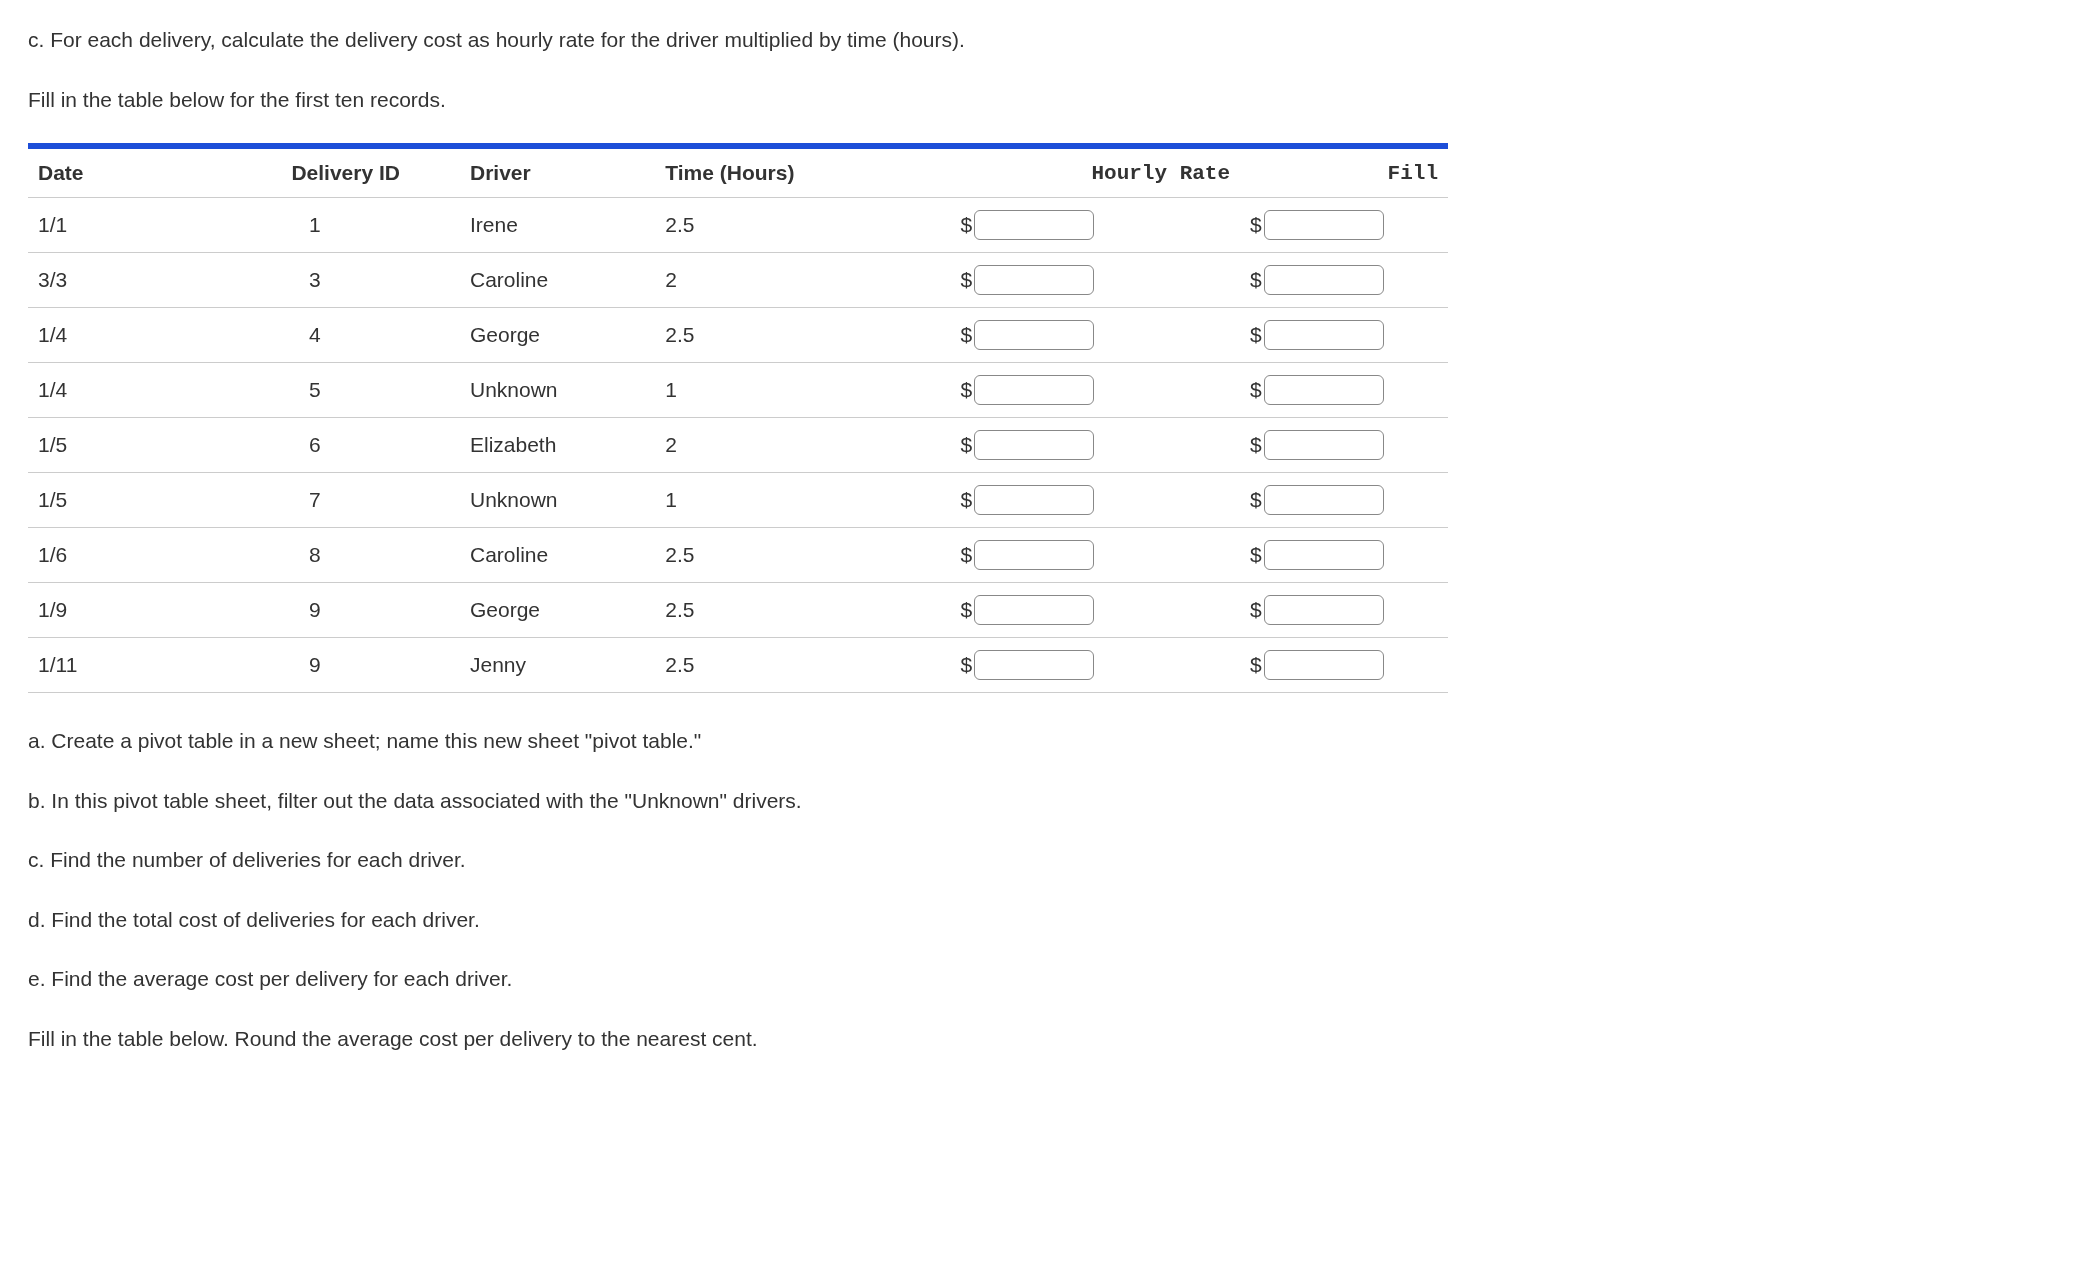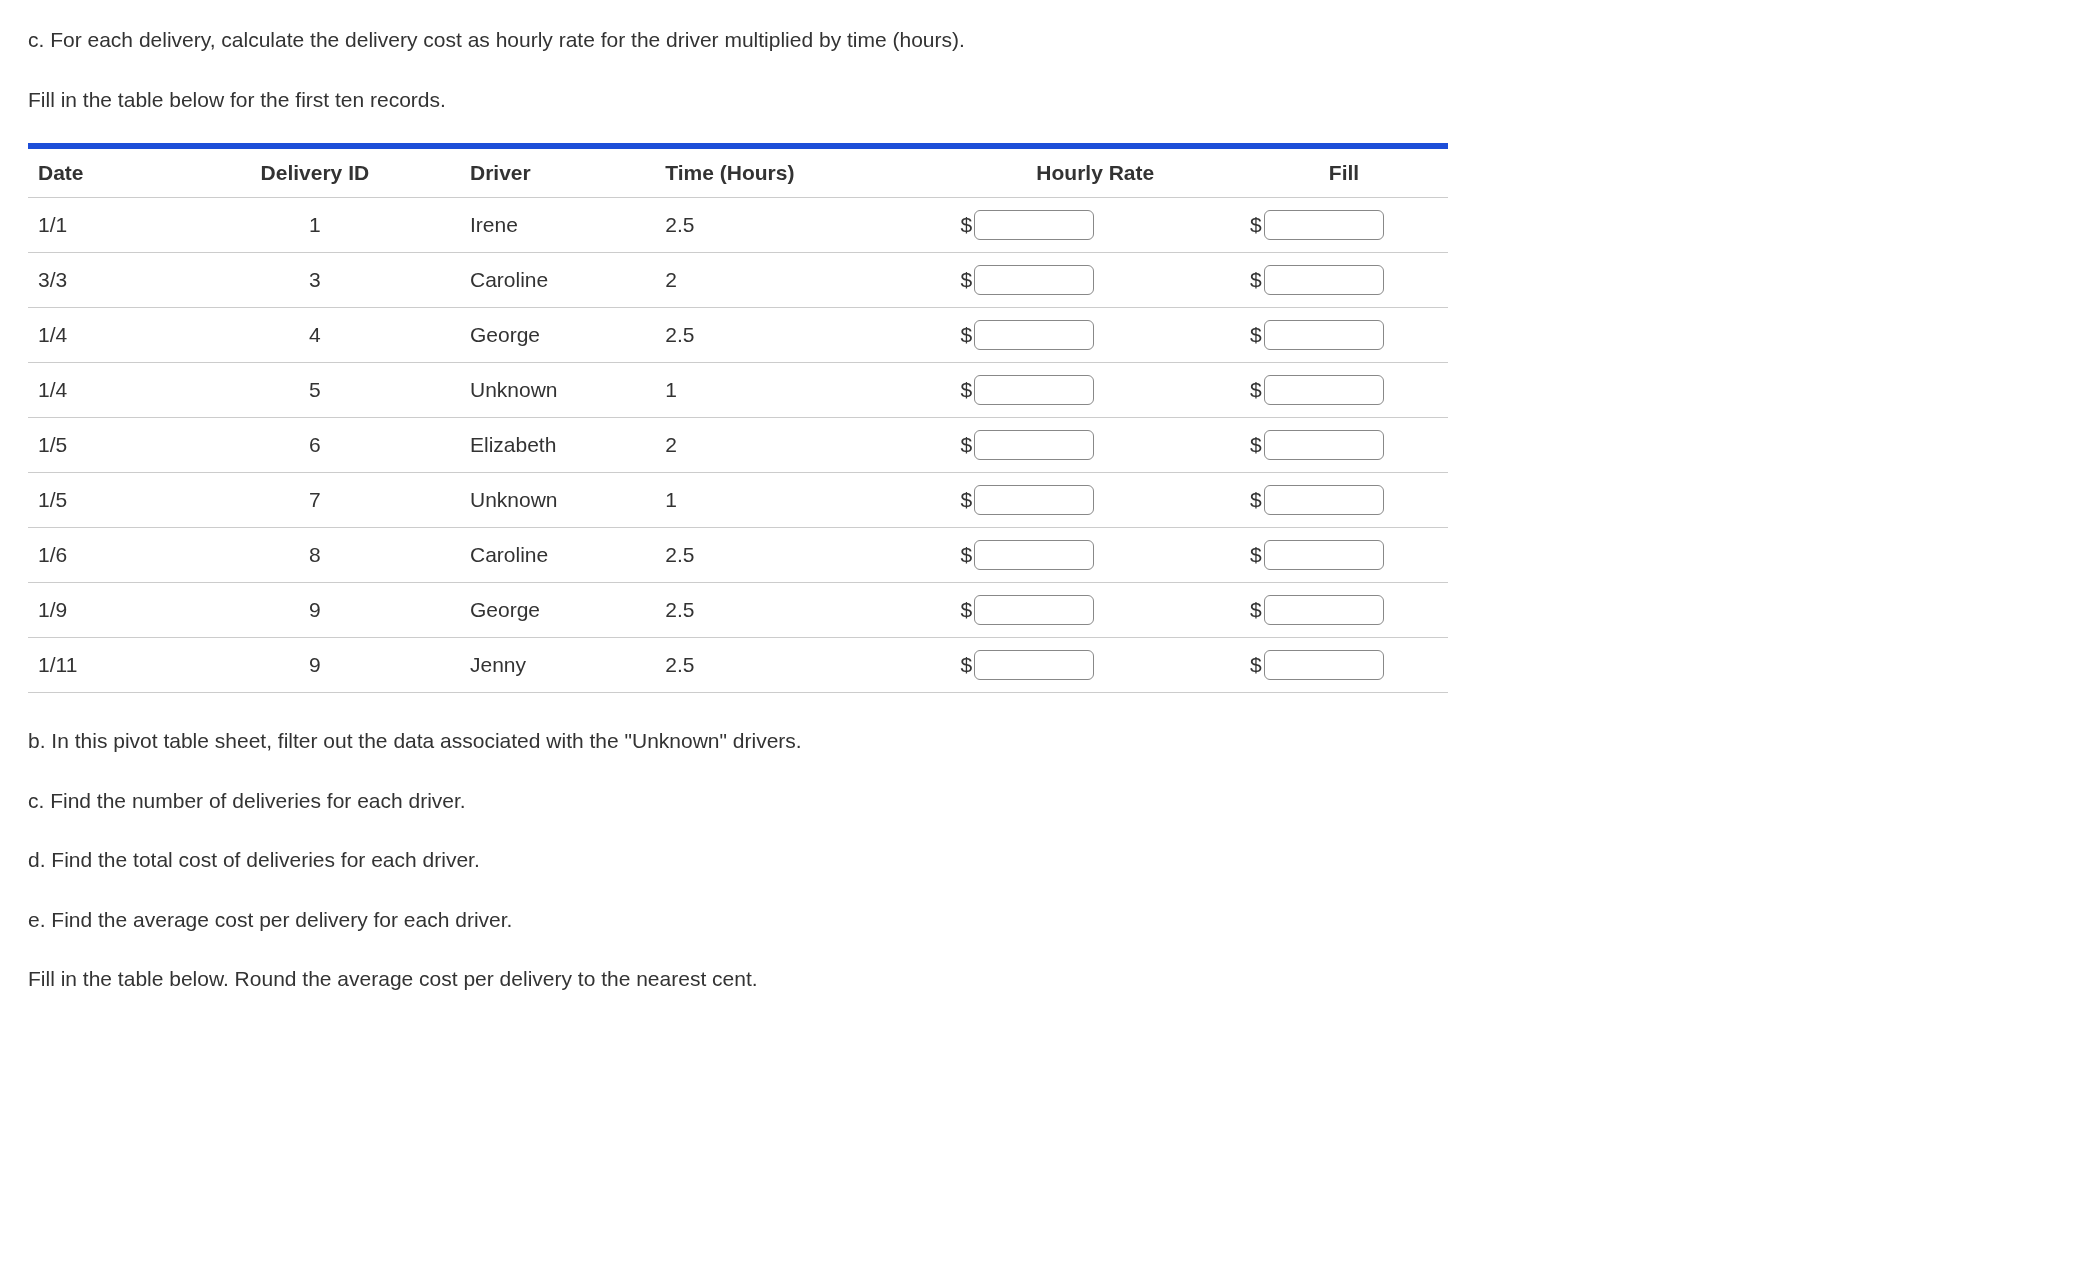--- a/index.html
+++ b/index.html
@@ -27,26 +27,26 @@
       border-bottom: 1px solid #ccc;
       font-size: 21px;
     }
     th {
       font-weight: bold;
       border-top: 6px solid #1d4ed8;
     }
     .col-date { width: 200px; }
     .col-id { width: 190px; text-align: center; padding-right: 60px; }
     td.col-id { text-align: center; }
-    th.col-id { text-align: center; }
+    th.col-id { text-align: right; }
     .col-driver { width: 195px; }
     .col-time { width: 320px; }
     .col-rate { width: 300px; }
     .col-cost { width: 200px; }
-    th.col-rate, th.col-cost { text-align: center; }
+    th.col-rate, th.col-cost { text-align: right; font-family: Liberation Mono, monospace; }
     td.col-rate, td.col-cost { text-align: left; }
     .money-input-wrap {
       display: inline-flex;
       align-items: center;
       gap: 2px;
     }
     .dollar {
       font-size: 21px;
     }
     .money-input {
@@ -205,18 +205,19 @@
           </span></td>
         <td class="col-cost"><span class="money-input-wrap">
             <span class="dollar">$</span>
             <input type="text" class="money-input" value="" style="">
           </span></td>
       </tr>
     </tbody>
 </table>
 
 <div class="instructions">
+  <p>a. Create a pivot table in a new sheet; name this new sheet "pivot table."</p>
   <p>b. In this pivot table sheet, filter out the data associated with the "Unknown" drivers.</p>
   <p>c. Find the number of deliveries for each driver.</p>
   <p>d. Find the total cost of deliveries for each driver.</p>
   <p>e. Find the average cost per delivery for each driver.</p>
   <p>Fill in the table below. Round the average cost per delivery to the nearest cent.</p>
 </div>
 
 </body></html>

